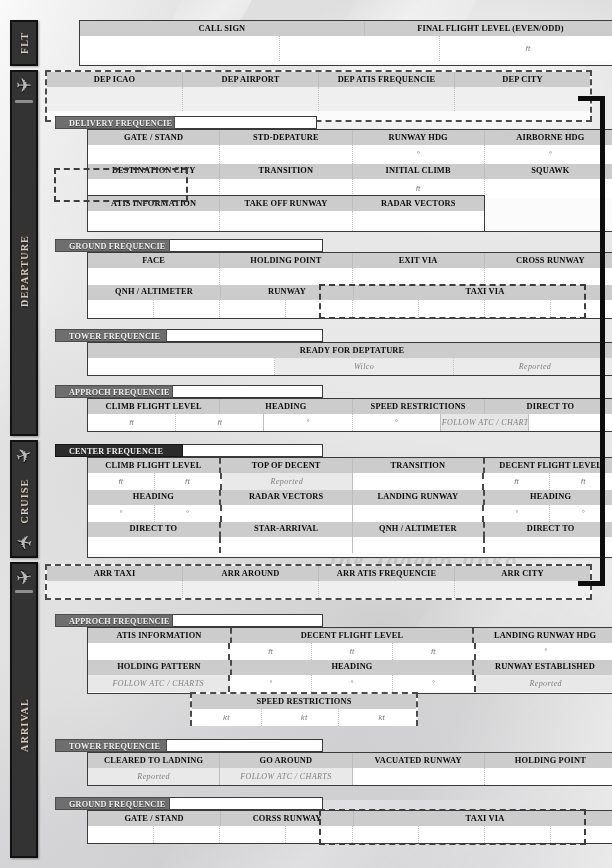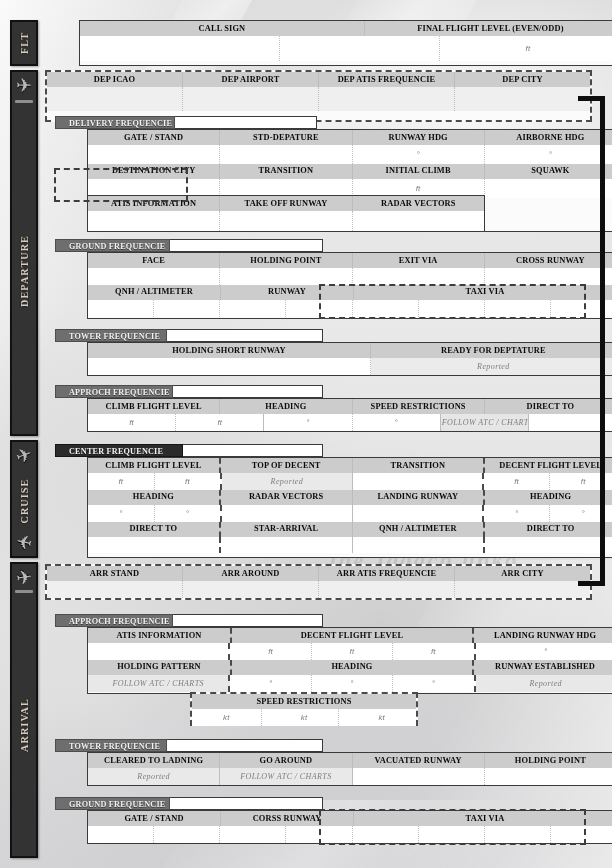--- a/index.html
+++ b/index.html
@@ -235,25 +235,25 @@
     </div>
   </div>
   <div style="position:absolute;z-index:6;left:319px;top:284px;width:267px;height:35px;border:2px dashed #3d3d3d;pointer-events:none;"></div>
 
   <div class="freqrow" style="left:55px;top:329px;width:268px;">
     <div class="freqtag" style="width:112px;">TOWER FREQUENCIE</div>
     <div class="freqinput" style="flex:1;"></div>
   </div>
   <div class="blk solid" style="left:55px;top:342px;width:530px;height:34px;">
     <div class="row hdr">
-      <div class="cell ssep" style="flex:1.15">HOLDING SHORT RUNWAY</div>
       <div class="cell" style="flex:1">READY FOR DEPTATURE</div>
     </div>
     <div class="row val" style="height:17px;">
       <div class="cell v vsep" style="flex:1.15"></div>
+      <div class="cell v hand vsep shade" style="flex:1.1;background:#ebebeb;padding-top:5px;">Wilco</div>
       <div class="cell v hand shade" style="flex:1;background:#ebebeb;padding-top:5px;">Reported</div>
     </div>
   </div>
 
   <div class="freqrow" style="left:55px;top:385px;width:268px;">
     <div class="freqtag" style="width:118px;">APPROCH FREQUENCIE</div>
     <div class="freqinput" style="flex:1;"></div>
   </div>
   <div class="blk solid" style="left:55px;top:398px;width:530px;height:34px;">
     <div class="row hdr">
@@ -314,21 +314,21 @@
     <div class="row val" style="height:16px;">
       <div class="cell v dsep"></div>
       <div class="cell v ssep"></div>
       <div class="cell v dsep"></div>
       <div class="cell v"></div>
     </div>
   </div>
 
   <div class="blk dashed" style="left:45px;top:564px;width:547px;height:36px;">
     <div class="row hdr">
-      <div class="cell ssep">ARR STAND</div>
+      <div class="cell ssep">ARR TAXI</div>
       <div class="cell ssep">ARR AROUND</div>
       <div class="cell ssep">ARR ATIS FREQUENCIE</div>
       <div class="cell">ARR CITY</div>
     </div>
     <div class="row val shade" style="height:17px;">
       <div class="cell v vsep"></div>
       <div class="cell v vsep"></div>
       <div class="cell v vsep"></div>
       <div class="cell v"></div>
     </div>

